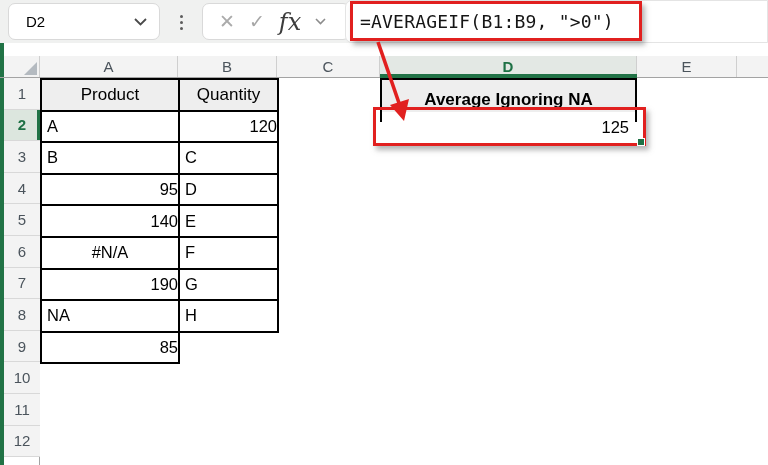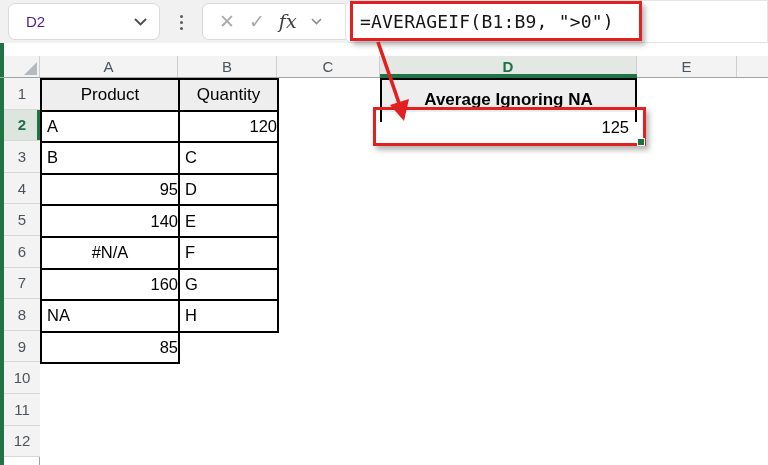--- a/index.html
+++ b/index.html
@@ -5,30 +5,30 @@
   * { margin:0; padding:0; box-sizing:border-box; }
   html,body { width:768px; height:465px; }
   body { font-family:"Liberation Sans", sans-serif; background:#fff; overflow:hidden; }
   .screen { position:relative; width:768px; height:465px; background:#fff; }
 
   
   .topbar { position:absolute; left:0; top:0; width:768px; height:43px; background:#f0f1f0; }
   .namebox { position:absolute; left:8px; top:3px; width:152px; height:37px; background:#fff;
              border:1px solid #d9d9d9; border-radius:7px; display:flex; align-items:center;
              justify-content:space-between; padding:0 12px 0 17px; cursor:default; }
-  .namebox .nb-val { font-size:15px; color:#4c1d95; }
+  .namebox .nb-val { font-size:15px; color:#000000; }
   .dots-icon { position:absolute; left:176px; top:9px; width:10px; height:26px; display:flex;
                flex-direction:column; align-items:center; justify-content:center; gap:3px; }
   .dots-icon i { width:3px; height:3px; border-radius:50%; background:#5c5c5c; display:block; }
   .fxbox { position:absolute; left:202px; top:3px; width:148px; height:37px; background:#fff;
            border:1px solid #d9d9d9; border-radius:7px; display:flex; align-items:center;
            padding:0 12px 0 16px; gap:14px; }
   .icon-x { font-size:19px; color:#ababab; line-height:1; }
   .icon-check { font-size:19px; color:#a6a6a6; line-height:1; }
-  .icon-fx { font-family:"DejaVu Serif", serif; font-style:italic; font-size:19px; color:#3c3c3c; line-height:1; }
+  .icon-fx { font-family:"DejaVu Serif", serif; font-style:italic; font-size:24px; color:#3c3c3c; line-height:1; }
   .finput { position:absolute; left:345px; top:0; width:423px; height:43px; background:#fff;
             border:1px solid #e4e4e4; border-radius:7px 0 0 7px; }
   .fredbox { position:absolute; left:350px; top:1px; width:292px; height:40px; background:#fff;
              border:3px solid #e1201f; box-shadow:3px 4px 5px rgba(110,110,110,.5);
              display:flex; align-items:center; }
   .ftext { font-family:"DejaVu Sans Mono", monospace; font-size:18px; color:#151515;
            padding-left:7px; white-space:pre; letter-spacing:0.2px; }
 
   
   .green-strip { position:absolute; left:0; top:43px; width:4px; height:422px; background:#217346; }
@@ -146,21 +146,21 @@
     <div class="cell al">A</div>
     <div class="cell ar">120</div>
     <div class="cell al">B</div>
     <div class="cell al">C</div>
     <div class="cell ar">95</div>
     <div class="cell al">D</div>
     <div class="cell ar">140</div>
     <div class="cell al">E</div>
     <div class="cell ac">#N/A</div>
     <div class="cell al">F</div>
-    <div class="cell ar">160</div>
+    <div class="cell ar">190</div>
     <div class="cell al">G</div>
     <div class="cell al">NA</div>
     <div class="cell al">H</div>
     <div class="cell ar">85</div>
   </div>
 
   <div class="d1cell">Average Ignoring NA</div>
   <div class="d2cell">125</div>
   <div class="d2redbox"></div>
   <div class="fill-handle"></div>

